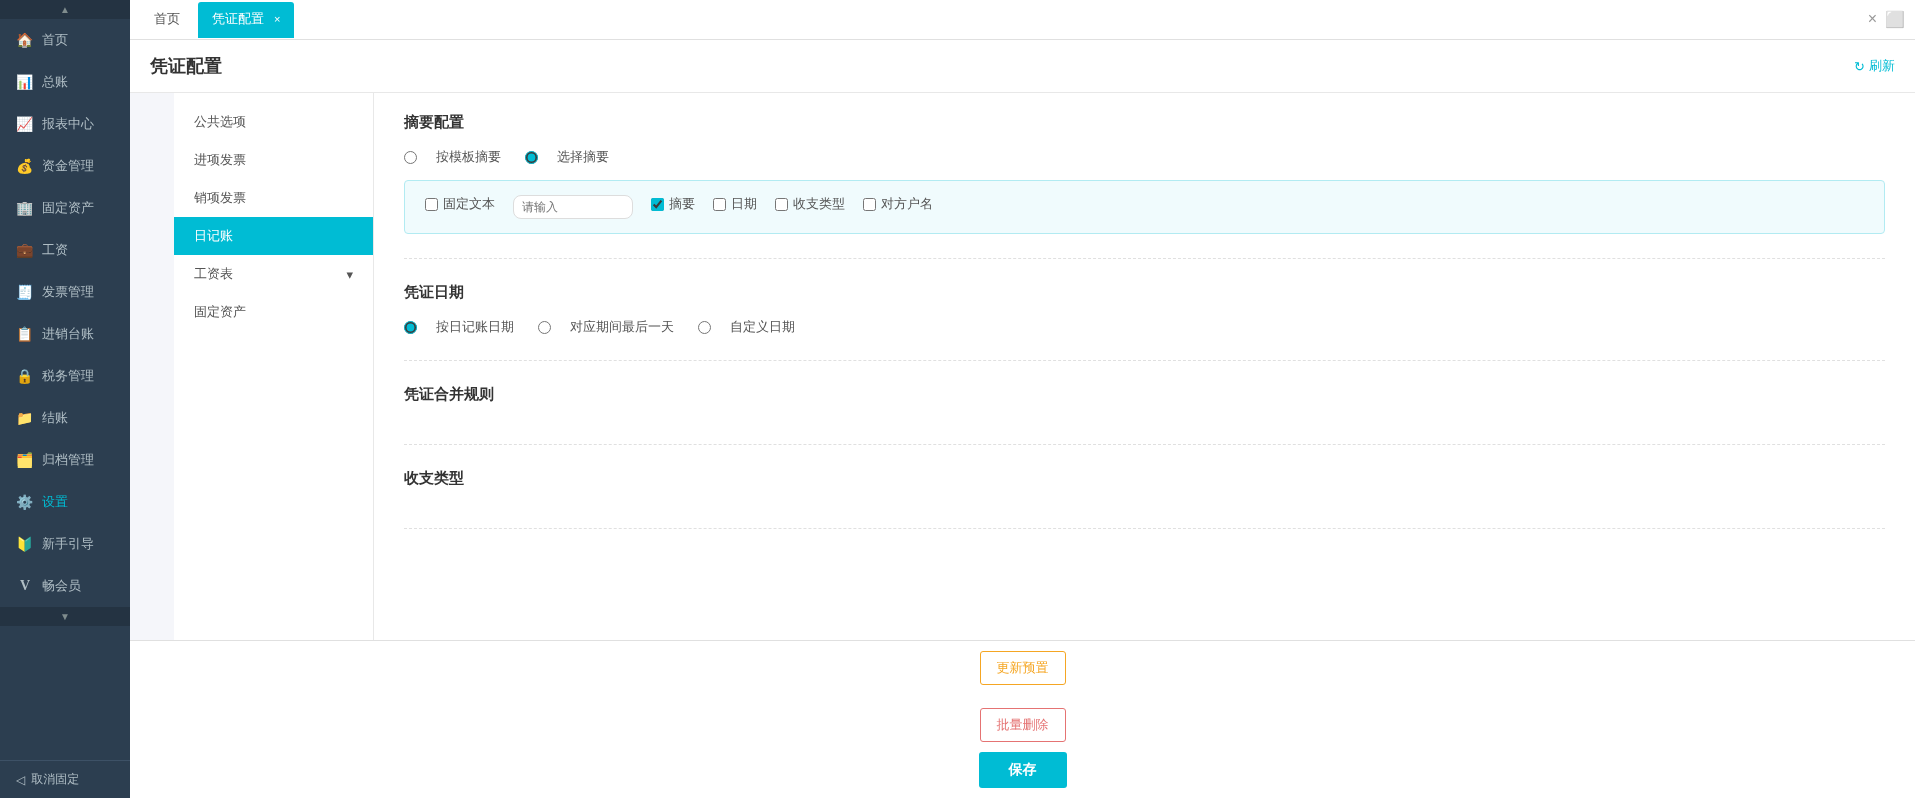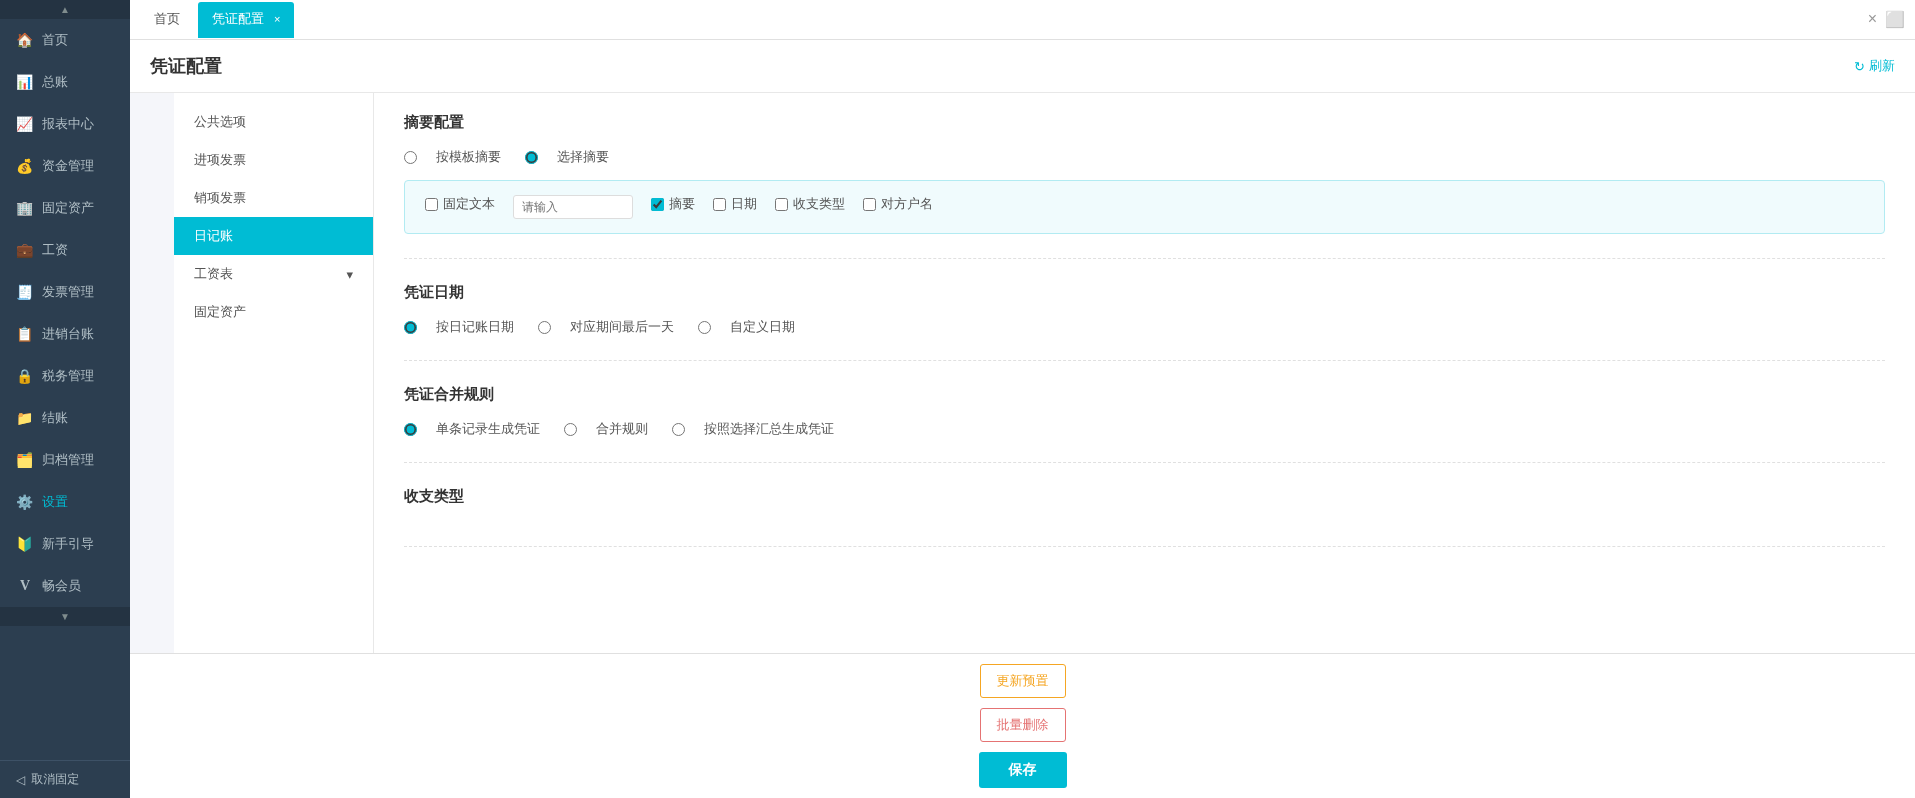--- a/index.html
+++ b/index.html
@@ -200,21 +200,21 @@
       display: flex;
       align-items: center;
       gap: 5px;
       cursor: pointer;
       font-size: 13px;
       color: #555;
     }
     .check-item input[type="checkbox"] { accent-color: #00bcd4; }
     .text-input {
       border: 1px solid #ddd;
-      border-radius: 3px;
+      border-radius: 8px;
       padding: 4px 8px;
       font-size: 12px;
       color: #999;
       width: 120px;
       outline: none;
     }
     .example-text { color: #00bcd4; font-size: 13px; margin-top: 10px; }
 
     
     .bottom-bar {
@@ -237,20 +237,21 @@
       font-size: 13px;
     }
     .btn-batch-delete {
       border: 1px solid #e57373;
       color: #e57373;
       background: #fff;
       padding: 7px 16px;
       border-radius: 3px;
       cursor: pointer;
       font-size: 13px;
+      margin-top: 13px;
     }
     .btn-save {
       background: #00bcd4;
       color: #fff;
       border: none;
       padding: 9px 30px;
       border-radius: 3px;
       cursor: pointer;
       font-size: 14px;
       font-weight: 600;
@@ -432,34 +433,20 @@
             </label>
             <label class="radio-item">
               <input type="radio" name="date-type" style="">
               <span>自定义日期</span>
             </label>
           </div>
         </div>
 
         <div class="section">
           <div class="section-title">凭证合并规则</div>
-          <div class="radio-group">
-            <label class="radio-item">
-              <input type="radio" name="merge-type" checked="" style="">
-              <span>单条记录生成凭证</span>
-            </label>
-            <label class="radio-item">
-              <input type="radio" name="merge-type" style="">
-              <span>合并规则</span>
-            </label>
-            <label class="radio-item">
-              <input type="radio" name="merge-type" style="">
-              <span>按照选择汇总生成凭证</span>
-            </label>
-          </div>
         </div>
 
         <div class="section">
           <div class="section-title">收支类型</div>
         </div>
 
       </div>
     </div>
 
     <div class="bottom-bar">

